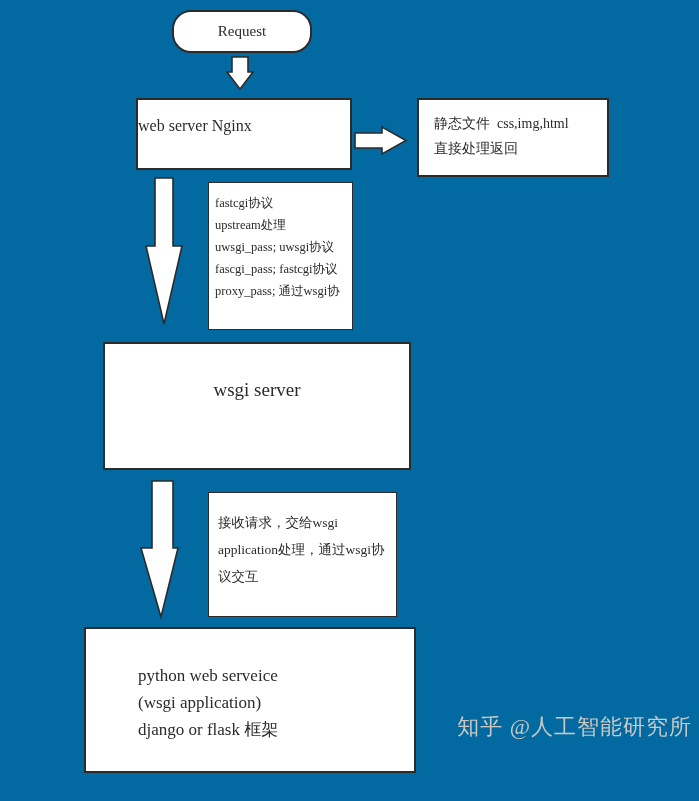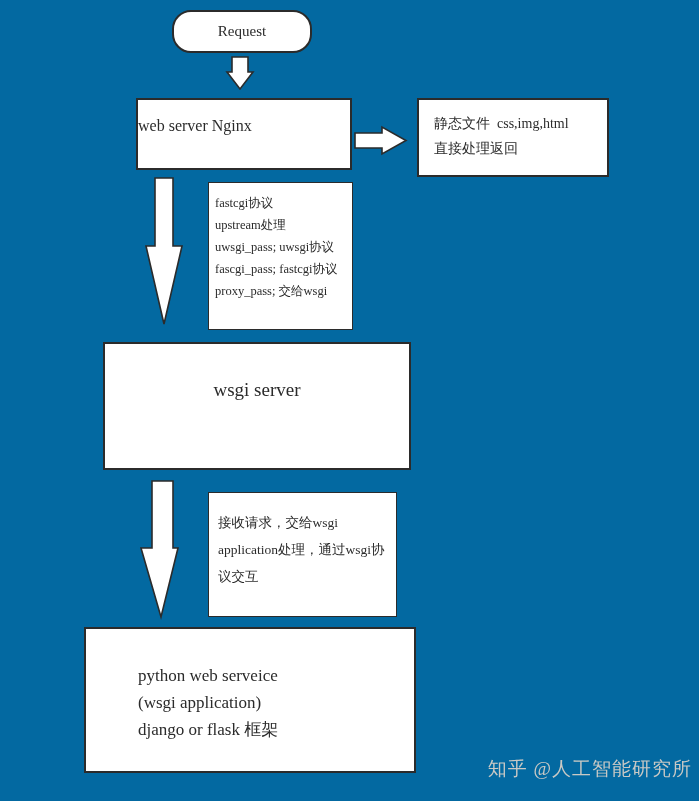--- a/index.html
+++ b/index.html
@@ -98,22 +98,22 @@
   .arrow polygon {
     fill: #ffffff;
     stroke: #2b2b2b;
     stroke-width: 1.6;
     stroke-linejoin: miter;
   }
 
   #watermark {
     position: absolute;
     right: 7px;
-    top: 756px;
-    font-size: 19px;
+    top: 712px;
+    font-size: 22px;
     color: #cac9c5;
     letter-spacing: 1px;
   }
 </style>
 </head>
 <body>
 
 <div class="canvas">
 
   <div class="box rounded" id="request-node">
@@ -139,21 +139,21 @@
 
   <svg class="arrow" style="left:145px; top:177px;" width="38" height="149" viewBox="0 0 38 149">
     <polygon points="10,1 28,1 28,69 37,69 19,147 1,69 10,69"></polygon>
   </svg>
 
   <div class="box note" id="proxy-note">
     <div class="line">fastcgi协议</div>
     <div class="line">upstream处理</div>
     <div class="line">uwsgi_pass; uwsgi协议</div>
     <div class="line">fascgi_pass; fastcgi协议</div>
-    <div class="line">proxy_pass; 交给wsgi</div>
+    <div class="line">proxy_pass; 通过wsgi协</div>
   </div>
 
   <div class="box" id="wsgi-node">
     <div class="line">wsgi server</div>
   </div>
 
   <svg class="arrow" style="left:140px; top:480px;" width="39" height="139" viewBox="0 0 39 139">
     <polygon points="12,1 33,1 33,68 38,68 21,137 1,68 12,68"></polygon>
   </svg>
 

